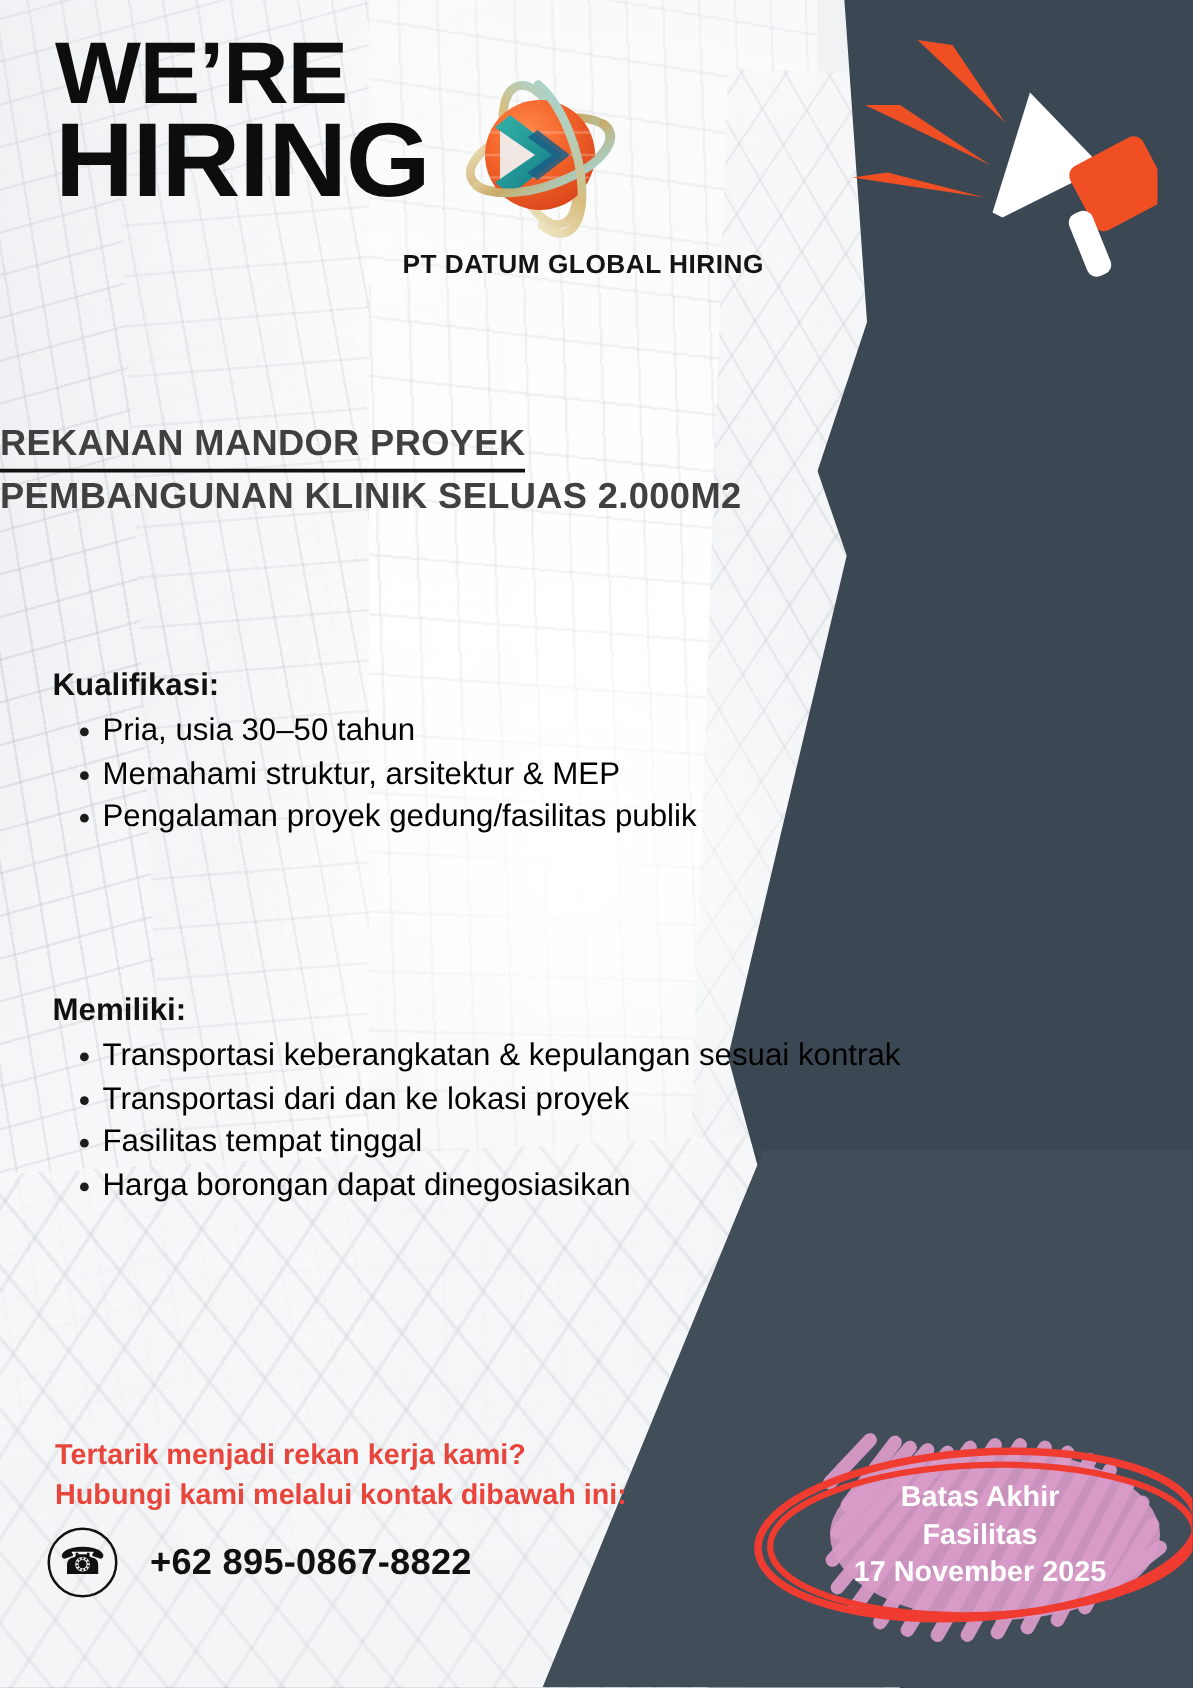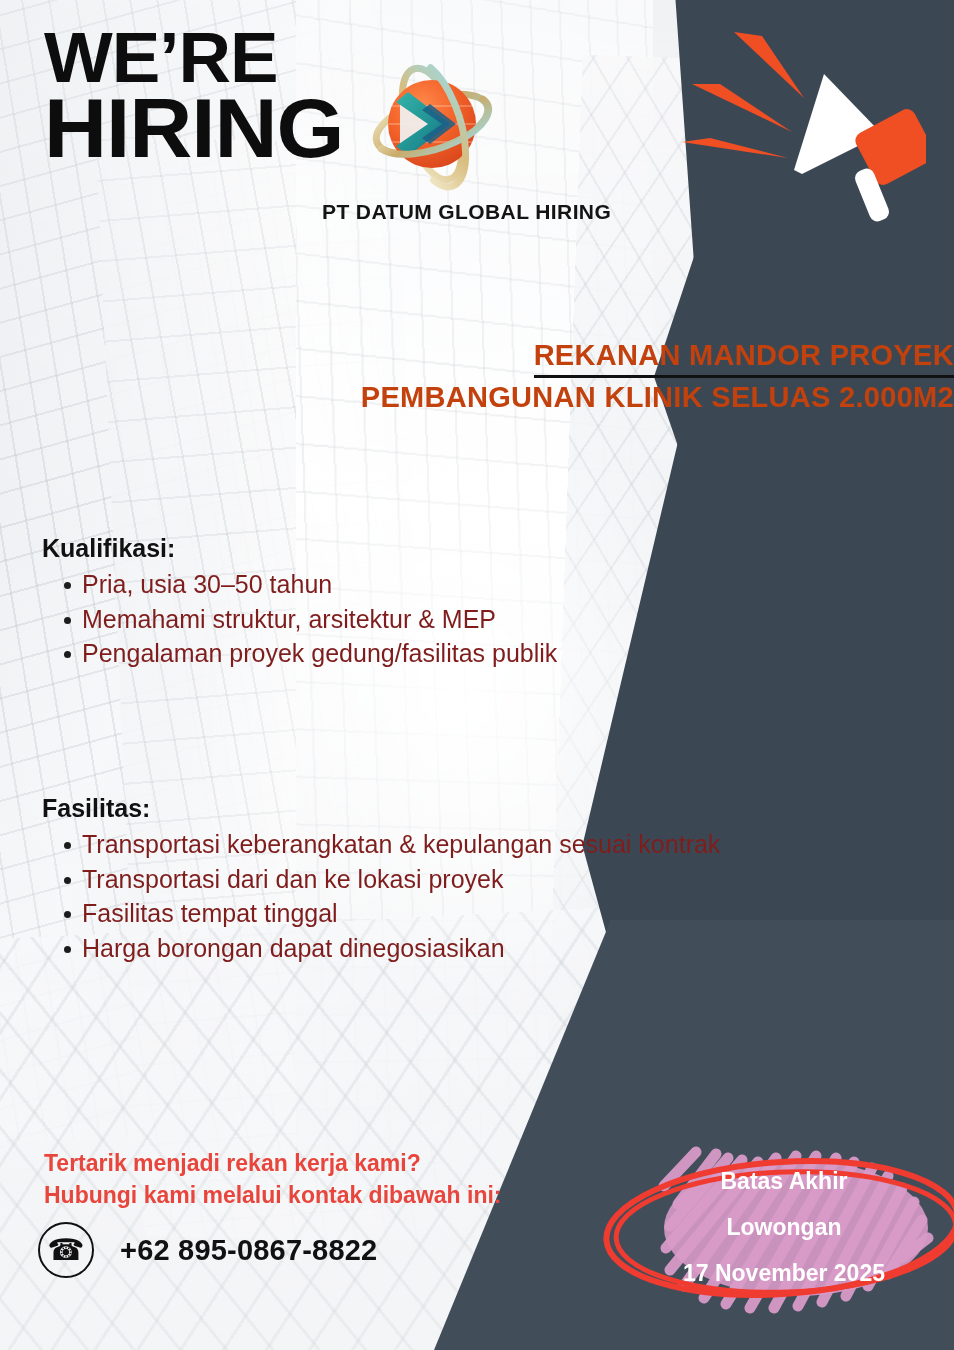--- a/index.html
+++ b/index.html
@@ -145,39 +145,39 @@
     position:absolute; left:322px; top:200px; z-index:7;
     font-size:21px; font-weight:800; letter-spacing:.4px; color:#141414;
   }
 
   
   .megaphone { position:absolute; left:676px; top:22px; width:250px; height:220px; z-index:7; }
 
   
   .title-block {
     position:absolute; left:0; right:0; top:336px; z-index:6;
-    text-align:right; color:#c2410c;
+    text-align:left; color:#404040;
     font-weight:800; font-size:29px; line-height:1.32; letter-spacing:.3px;
   }
   .title-l1 { display:inline-block; border-bottom:3px solid #111; padding-bottom:1px; }
 
   
   .section { position:absolute; z-index:6; color:#1a1a1a; }
   .sec-qual { left:42px; top:534px; width:800px; }
   .sec-fac  { left:42px; top:794px; width:800px; }
 
   .sec-head { font-size:25px; font-weight:800; color:#111; margin-bottom:5px; }
 
   ul.bullets { list-style:none; }
   ul.bullets li {
     position:relative;
     padding-left:40px;
     font-size:25px;
     line-height:1.30;
-    color:#7f1d1d;
+    color:#000000;
     margin-bottom:2px;
     font-weight:400;
   }
   ul.bullets li::before {
     content:"";
     position:absolute; left:22px; top:.56em;
     width:7px; height:7px; border-radius:50%;
     background:#1c1c1c;
   }
 
@@ -197,21 +197,21 @@
     font-size:30px; line-height:1; color:#111;
   }
   .phone-number { font-size:29px; font-weight:800; color:#111; letter-spacing:.2px; }
 
   
   .deadline { position:absolute; left:600px; top:1128px; width:354px; height:200px; z-index:8; }
   .deadline-text {
     position:absolute; inset:0;
     display:flex; flex-direction:column; align-items:center; justify-content:center;
     color:#fff; font-weight:800; font-size:23px; line-height:1.30; text-align:center;
-    z-index:3; padding-left:14px;gap:16px;
+    z-index:3; padding-left:14px;
   }
 </style>
 </head>
 <body>
 
 <div id="poster">
 
   <div class="bg-layer">
     <div class="bg-base"></div>
     <div class="tower-l"></div>
@@ -306,21 +306,21 @@
   <div class="section sec-qual">
     <div class="sec-head">Kualifikasi:</div>
     <ul class="bullets">
       <li>Pria, usia 30–50 tahun</li>
       <li>Memahami struktur, arsitektur &amp; MEP</li>
       <li>Pengalaman proyek gedung/fasilitas publik</li>
     </ul>
   </div>
 
   <div class="section sec-fac">
-    <div class="sec-head">Fasilitas:</div>
+    <div class="sec-head">Memiliki:</div>
     <ul class="bullets">
       <li>Transportasi keberangkatan &amp; kepulangan sesuai kontrak</li>
       <li>Transportasi dari dan ke lokasi proyek</li>
       <li>Fasilitas tempat tinggal</li>
       <li>Harga borongan dapat dinegosiasikan</li>
     </ul>
   </div>
 
   <div class="contact-cta">
     <div>Tertarik menjadi rekan kerja kami?</div>
@@ -354,18 +354,18 @@
         <line x1="302" y1="130" x2="328" y2="110"></line>
       </g>
       <ellipse cx="196" cy="100" rx="132" ry="68" fill="#d89ac8" opacity=".9"></ellipse>
 
       <ellipse cx="182" cy="100" rx="176" ry="66" fill="none" stroke="#ef3b30" stroke-width="6" transform="rotate(-4 182 100)" stroke-linecap="round" stroke-dasharray="1020 60"></ellipse>
       <ellipse cx="186" cy="104" rx="170" ry="60" fill="none" stroke="#ef3b30" stroke-width="5" transform="rotate(-2 186 104)" stroke-linecap="round" stroke-dasharray="960 70" stroke-dashoffset="40"></ellipse>
     </svg>
 
     <div class="deadline-text">
       <div>Batas Akhir</div>
-      <div>Lowongan</div>
+      <div>Fasilitas</div>
       <div>17 November 2025</div>
     </div>
   </div>
 
 </div>
 
 </body></html>

